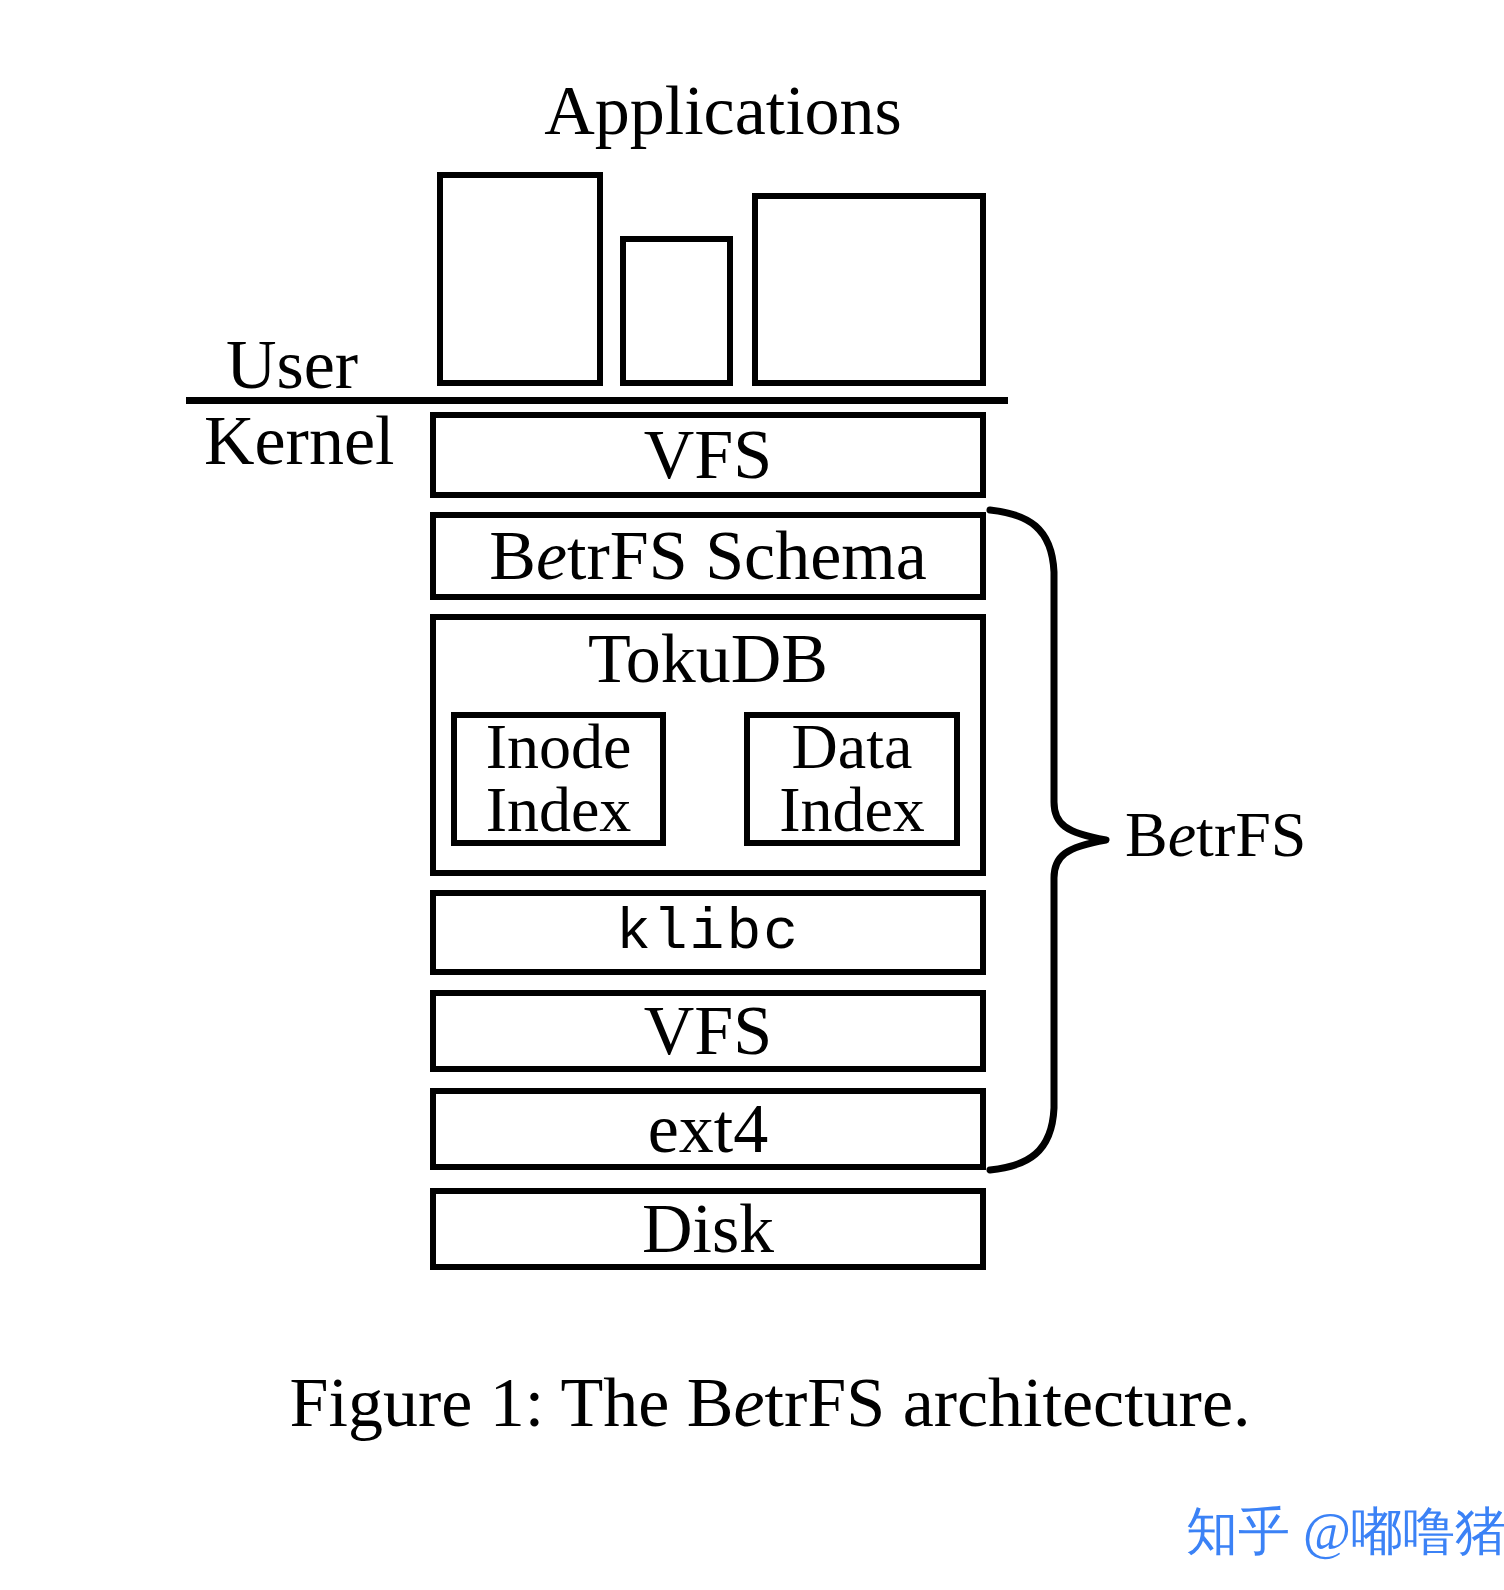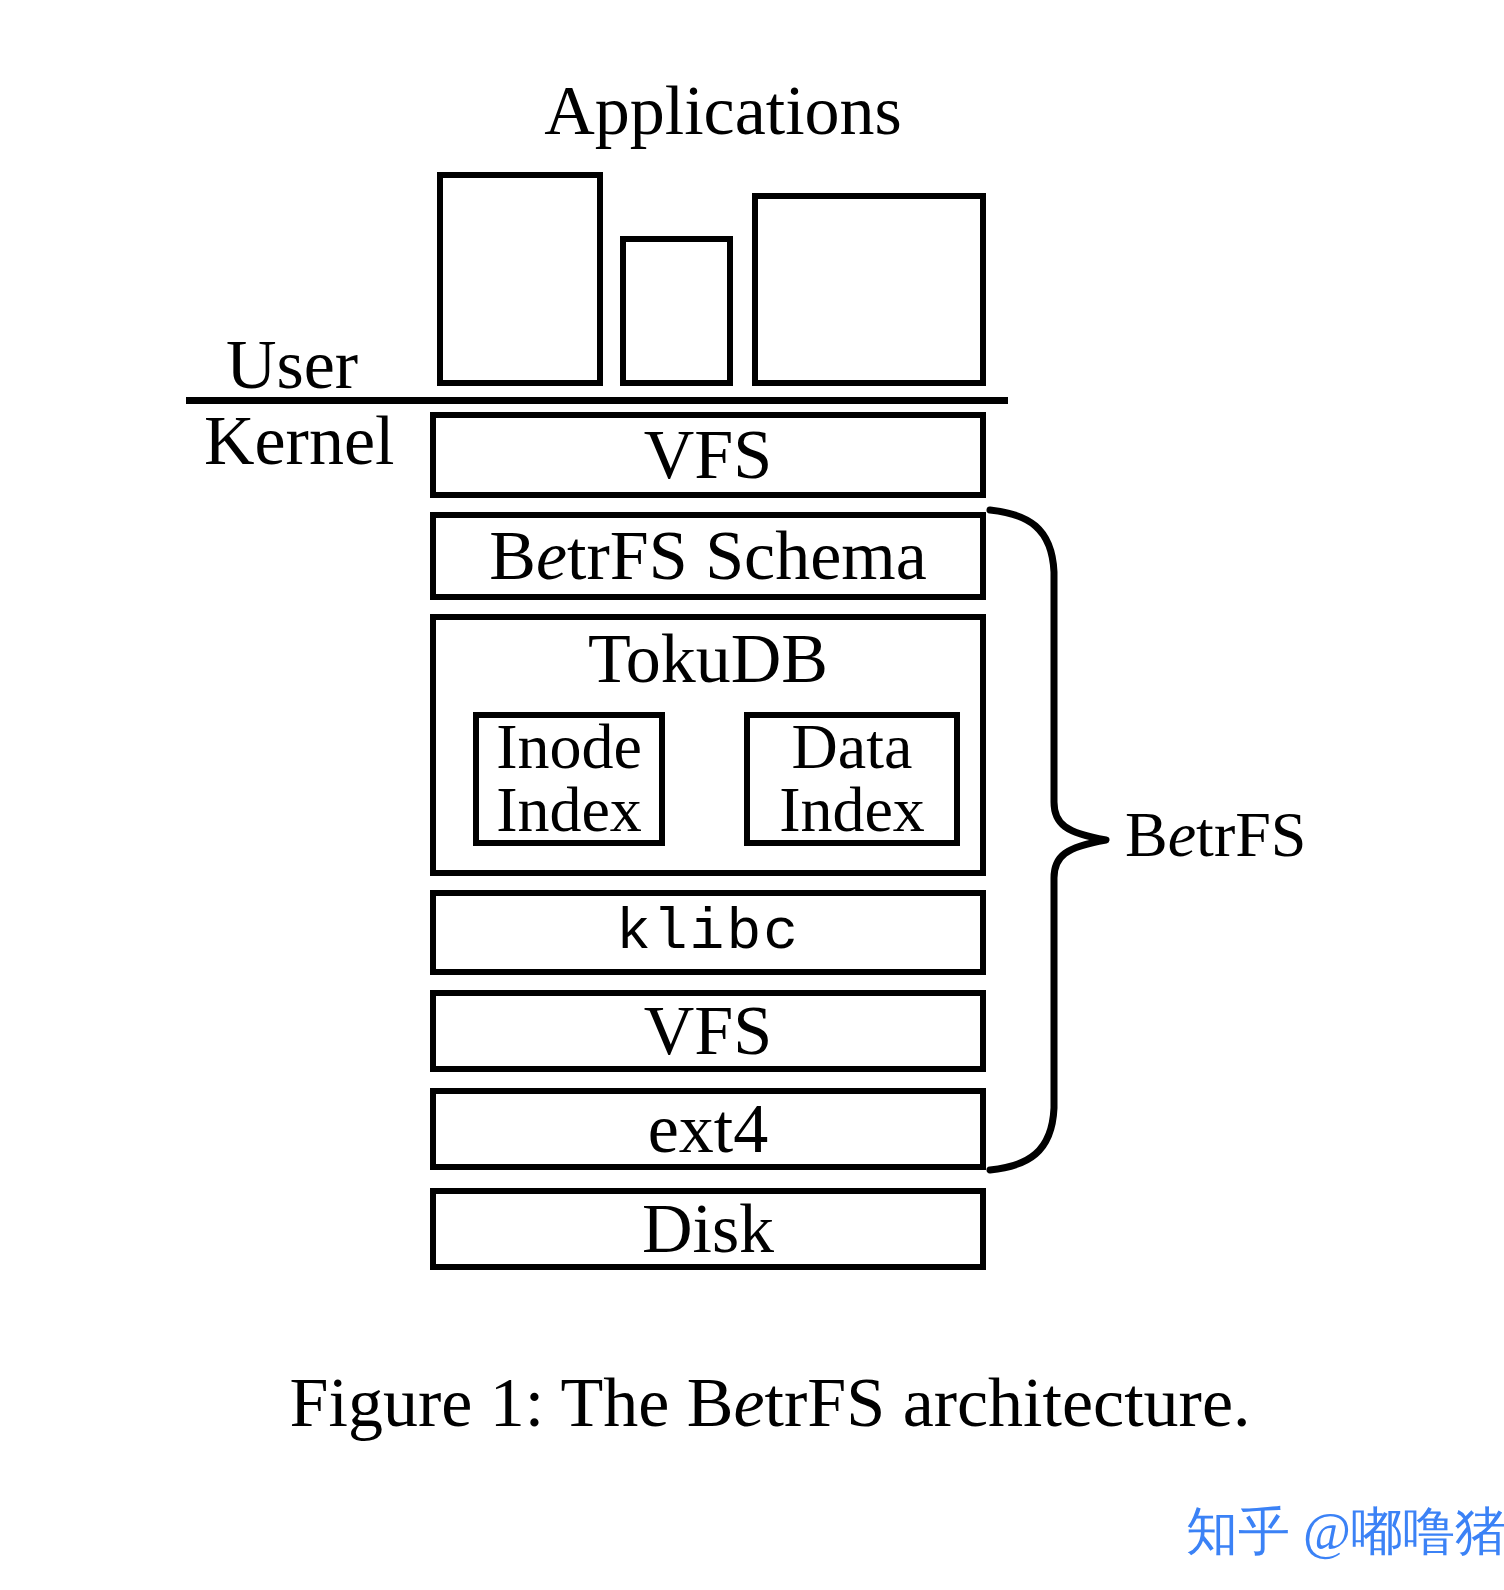--- a/index.html
+++ b/index.html
@@ -80,21 +80,21 @@
     background: #fff;
     box-sizing: border-box;
     display: flex;
     flex-direction: column;
     align-items: center;
     justify-content: center;
     font-size: 64px;
     line-height: 0.98;
     text-align: center;
   }
-  .inode-box { left: 473px; width: 192px; }
+  .inode-box { left: 451px; width: 215px; }
   .data-box  { left: 744px; width: 216px; }
   
   .brace-svg { position: absolute; left: 982px; top: 502px; }
   .brace-label {
     position: absolute;
     left: 1125px; top: 803px;
     font-size: 64px;
     font-weight: normal;
     line-height: 1;
     white-space: nowrap;

